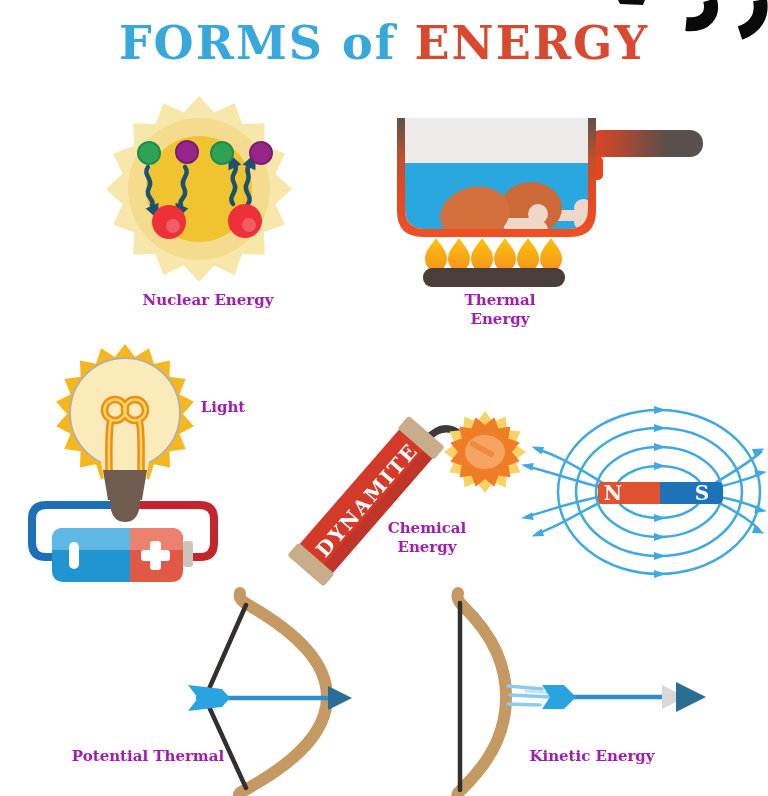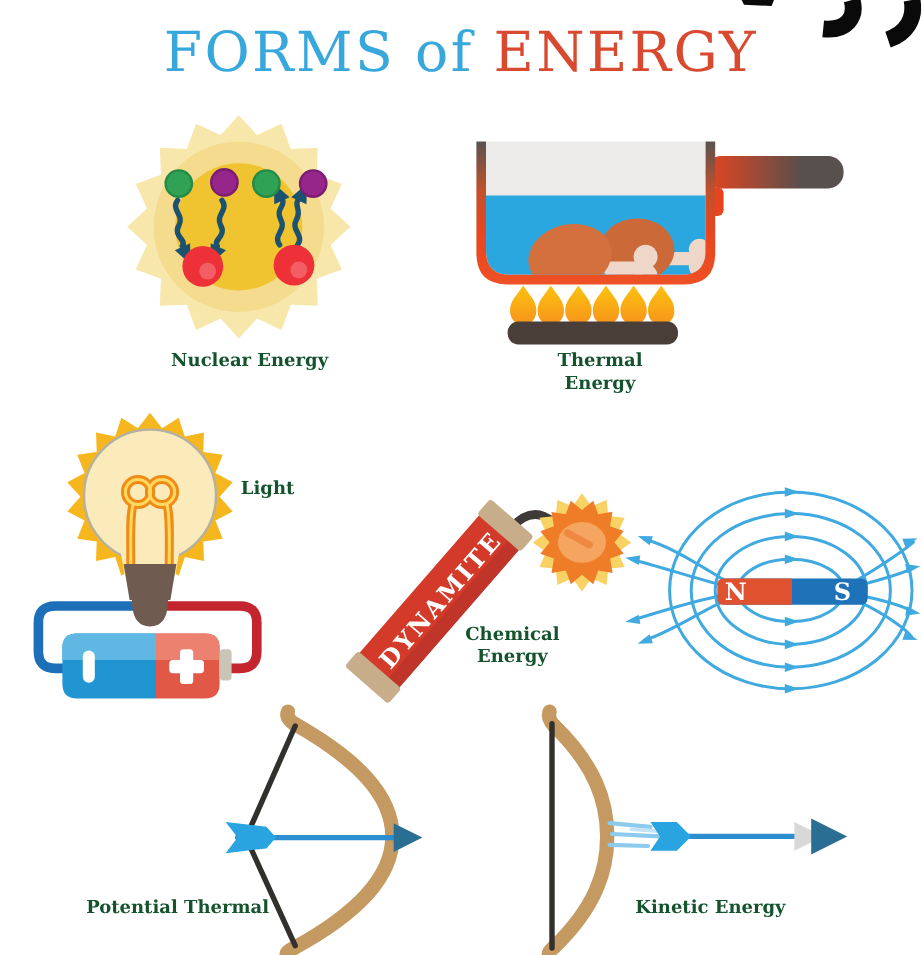--- a/index.html
+++ b/index.html
@@ -1,22 +1,22 @@
 <!DOCTYPE html>
 <html><head>
 <meta charset="utf-8">
 <style>
   html,body{margin:0;padding:0;background:#fff;}
   .canvas{position:relative;width:768px;height:796px;background:#ffffff;overflow:hidden;
           font-family:"DejaVu Serif",serif;}
   .title{position:absolute;top:16px;left:384px;transform:translateX(-50%);
-         font-weight:normal;font-size:46px;letter-spacing:2px;white-space:nowrap;}
+         font-weight:bold;font-size:46px;letter-spacing:2px;white-space:nowrap;}
   .title .blue{color:#38a8dc;}
   .title .red{color:#d8492f;}
-  .label{position:absolute;transform:translateX(-50%);color:#14532d;
+  .label{position:absolute;transform:translateX(-50%);color:#a21caf;
          font-weight:bold;font-size:15px;line-height:1.25;text-align:center;white-space:nowrap;}
   svg{position:absolute;overflow:visible;}
   svg text{font-family:"DejaVu Serif",serif;font-weight:bold;}
 </style>
 </head>
 <body>
 
 <div class="canvas">
 
   <svg style="left:600px;top:0" width="168" height="40" viewBox="0 0 168 40">

